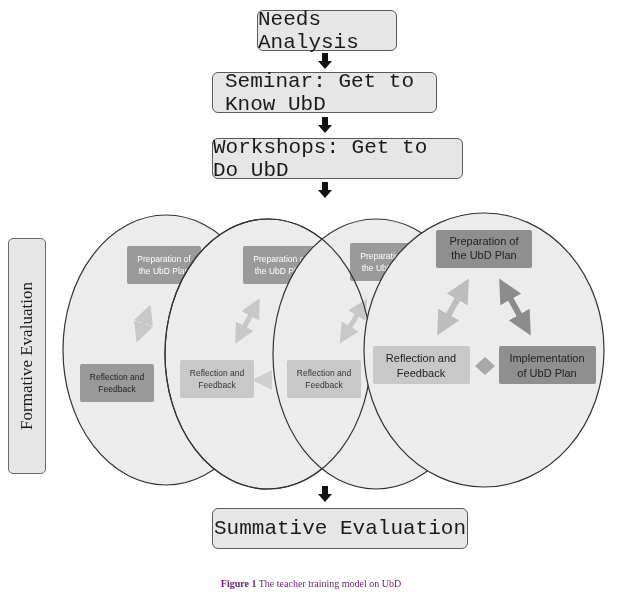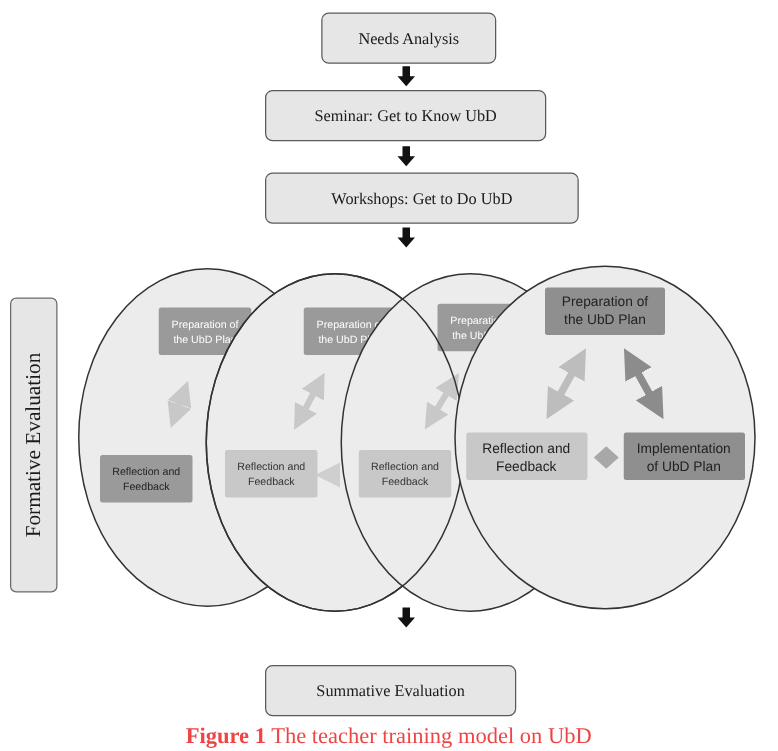--- a/index.html
+++ b/index.html
@@ -1,29 +1,29 @@
 <!DOCTYPE html>
 <html><head>
 <meta charset="utf-8">
 <style>
   html, body { margin: 0; padding: 0; background: #ffffff; }
   body { width: 622px; height: 601px; position: relative; overflow: hidden; }
   .box {
     position: absolute; box-sizing: border-box;
     background: #e6e6e6; border: 1px solid #5a5a5a; border-radius: 6px;
     display: flex; align-items: center; justify-content: center;
-    font-family: Liberation Serif, serif; color: #1a1a1a; font-size: 13px;
+    font-family: Liberation Mono, monospace; color: #1a1a1a; font-size: 21px;
   }
   .arrow { position: absolute; width: 0; height: 0; }
   .arrow .shaft { position: absolute; left: -3px; top: 0; width: 6px; height: 9px; background: #111; }
   .arrow .head { position: absolute; left: -7px; top: 8px; width: 0; height: 0;
     border-left: 7px solid transparent; border-right: 7px solid transparent; border-top: 8px solid #111; }
   svg text { font-family: "Liberation Sans", sans-serif; }
   .caption { position: absolute; left: 0; width: 622px; top: 578px; text-align: center;
-    font-family: "Liberation Serif", serif; font-size: 18px; color: #ef4444; }
+    font-family: "Liberation Serif", serif; font-size: 10px; color: #701a75; }
   .caption b { font-weight: bold; }
   .formative {
     position: absolute; left: 8px; top: 238px; width: 38px; height: 236px; box-sizing: border-box;
     background: #e6e6e6; border: 1px solid #6a6a6a; border-radius: 5px;
   }
   .formative span {
     position: absolute; left: 50%; top: 50%; transform: translate(-50%, -50%) rotate(-90deg);
     white-space: nowrap; font-family: "Liberation Serif", serif; font-size: 17px; color: #1a1a1a;
   }
 </style>
@@ -31,21 +31,21 @@
 <body>
 
 <div class="box" style="left:257px; top:10px; width:140px; height:41px;">
   <span>Needs Analysis</span>
 </div>
 <div class="arrow" style="left:325px; top:53px;">
   <div class="shaft"></div>
     <div class="head"></div>
 </div>
 
-<div class="box" style="left:212px; top:72px; width:225px; height:41px;">
+<div class="box" style="left:212px; top:72px; width:225px; height:41px;padding-left:12px;">
   <span>Seminar: Get to Know UbD</span>
 </div>
 <div class="arrow" style="left:325px; top:117px;">
   <div class="shaft"></div>
     <div class="head"></div>
 </div>
 
 <div class="box" style="left:212px; top:138px; width:251px; height:41px;">
   <span>Workshops: Get to Do UbD</span>
 </div>
@@ -115,19 +115,19 @@
     <rect x="499" y="346" width="97" height="38" fill="#8f8f8f" rx="2"></rect>
     <text x="547" y="362" font-size="11" fill="#222" text-anchor="middle">Implementation</text>
     <text x="547" y="377" font-size="11" fill="#222" text-anchor="middle">of UbD Plan</text>
   </g>
 </svg>
 
 <div class="arrow" style="left:325px; top:486px;">
   <div class="shaft"></div>
     <div class="head"></div>
 </div>
-<div class="box" style="left:212px; top:532px; width:201px; height:41px;">
+<div class="box" style="left:212px; top:508px; width:256px; height:41px;">
   <span>Summative Evaluation</span>
 </div>
 
 <div class="caption">
   <b>Figure 1</b><span> The teacher training model on UbD</span>
 </div>
 
 </body></html>

